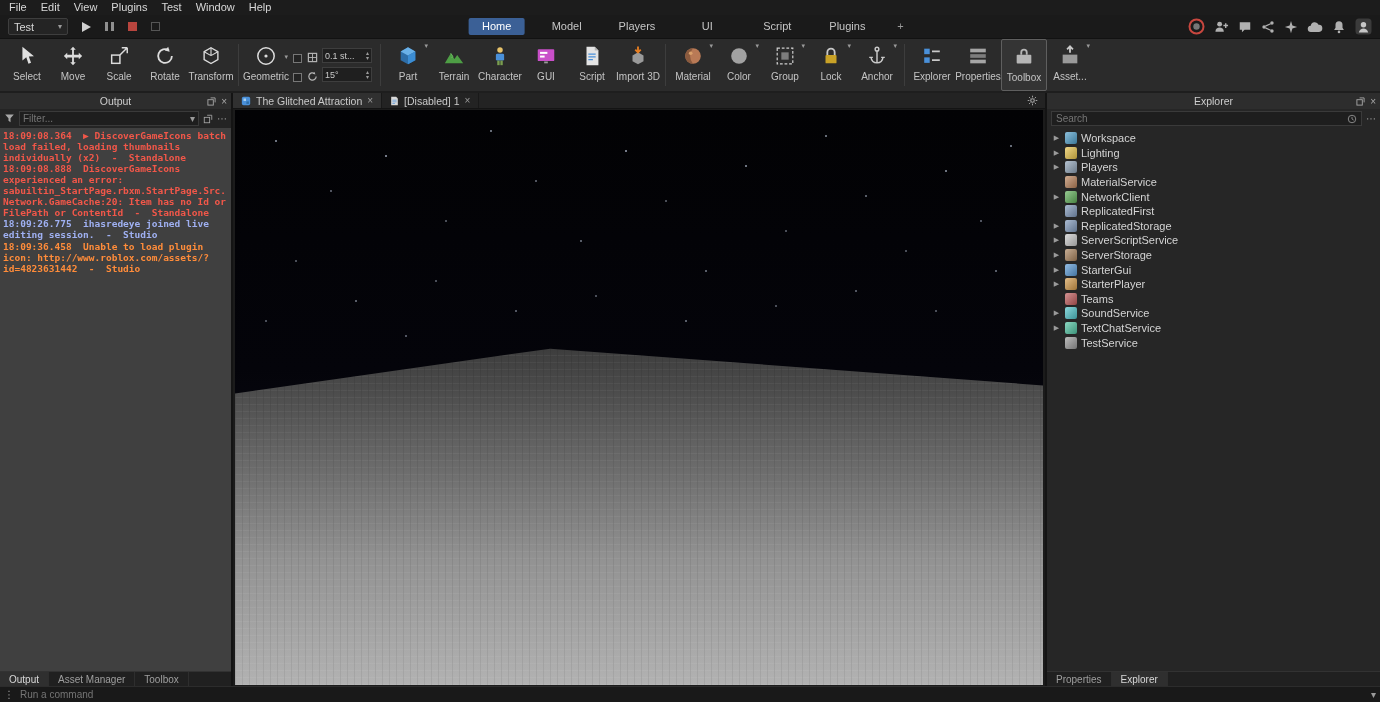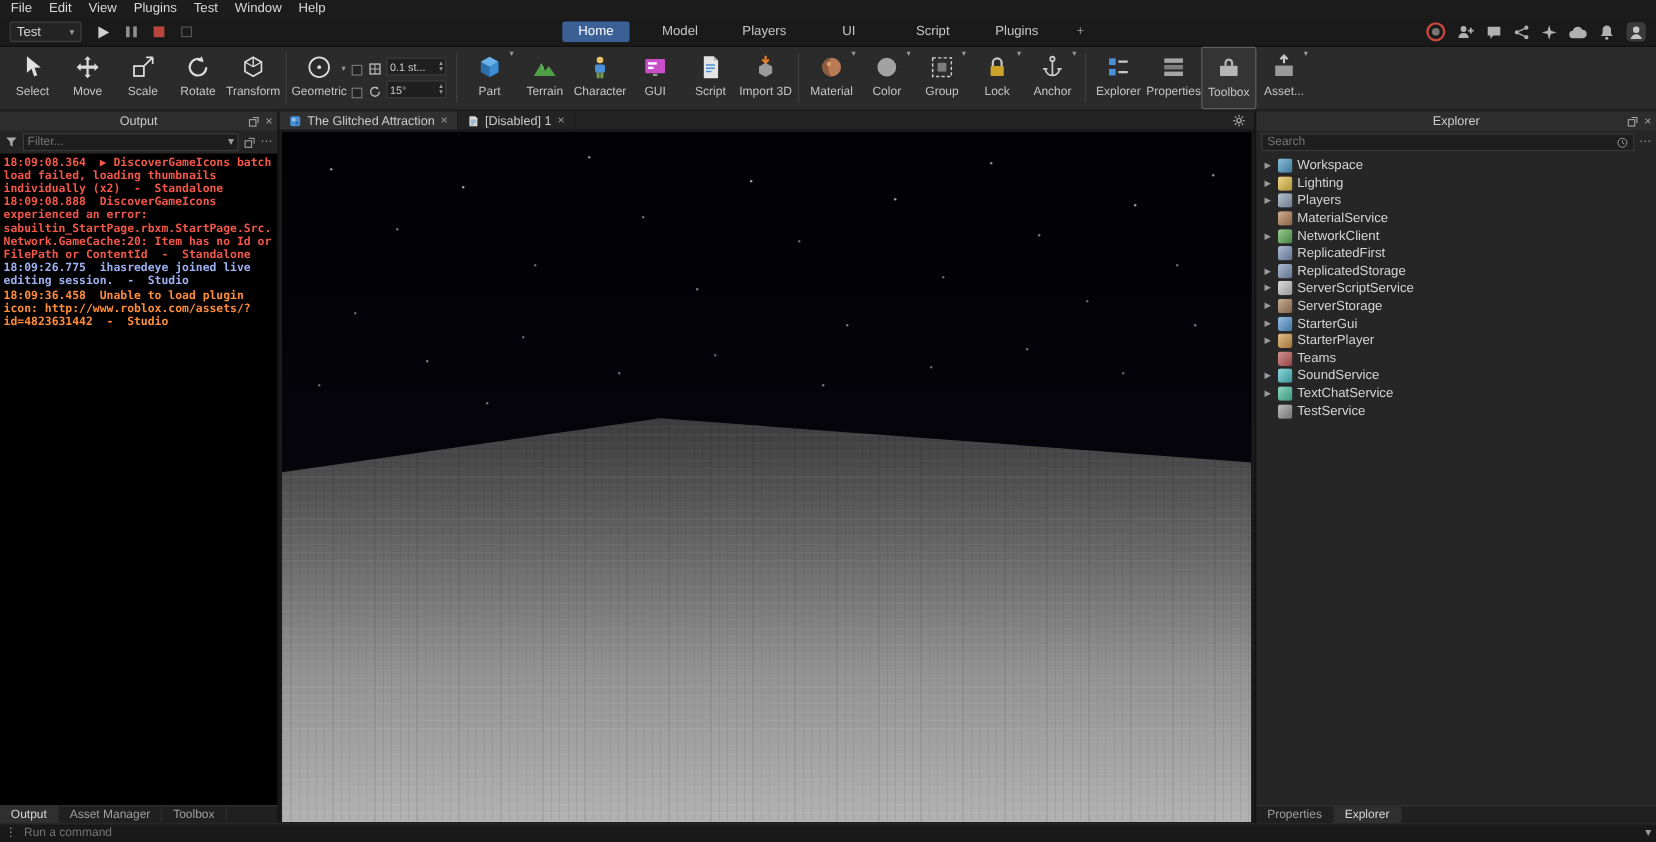--- a/index.html
+++ b/index.html
@@ -50,21 +50,21 @@
   .bottom-tabs { height:15px; background:#202020; border-top:1px solid #323232; display:flex; font-size:10px; flex:none; }
   .btab { padding:0 9px; display:flex; align-items:center; color:#9f9f9f; border-right:1px solid #2e2e2e; }
   .btab.active { background:#2f2f2f; color:#d8d8d8; }
 
   
   .output-panel { width:233px; flex:none; display:flex; flex-direction:column; background:#242424; border-right:2px solid #141414; }
   .filter-row { height:19px; display:flex; align-items:center; gap:4px; padding:0 4px; background:#242424; flex:none; }
   .filter-box { flex:1; height:15px; background:#1e1e1e; border:1px solid #3a3a3a; display:flex; align-items:center; padding:0 3px; gap:15px; }
   .filter-box input { flex:1; background:transparent; border:none; outline:none; color:#bdbdbd; font-size:10px; font-family:"Liberation Sans", sans-serif; min-width:0; }
   .mini-glyph { color:#9a9a9a; font-size:10px; line-height:10px; }
-  .log { flex:1; min-height:0; background:#000000; padding:3px 3px; font-family:"DejaVu Sans Mono", monospace; font-weight:bold; font-size:9.5px; line-height:10.8px; overflow:hidden; }
+  .log { flex:1; min-height:0; background:#404040; padding:3px 3px; font-family:"DejaVu Sans Mono", monospace; font-weight:bold; font-size:9.5px; line-height:10.8px; overflow:hidden; }
   .log-line { white-space:pre-wrap; word-break:break-word; margin-bottom:1px; }
 
   
   .viewport-area { flex:1; min-width:0; display:flex; flex-direction:column; }
   .vtabbar { height:16px; background:#232323; border-bottom:1px solid #141414; display:flex; align-items:center; flex:none; }
   .vtab { display:flex; align-items:center; gap:5px; height:100%; padding:0 8px; font-size:10.5px; color:#c9c9c9; border-right:1px solid #191919; }
   .vtab.active { background:#303030; }
   .tclose { color:#9a9a9a; font-size:10px; }
   .vgear { margin-left:auto; padding-right:7px; display:flex; align-items:center; }
   .view3d { flex:1; margin:1px 2px; position:relative; overflow:hidden; background:linear-gradient(180deg,#020204 0%,#04040a 45%,#07070e 55%); }

